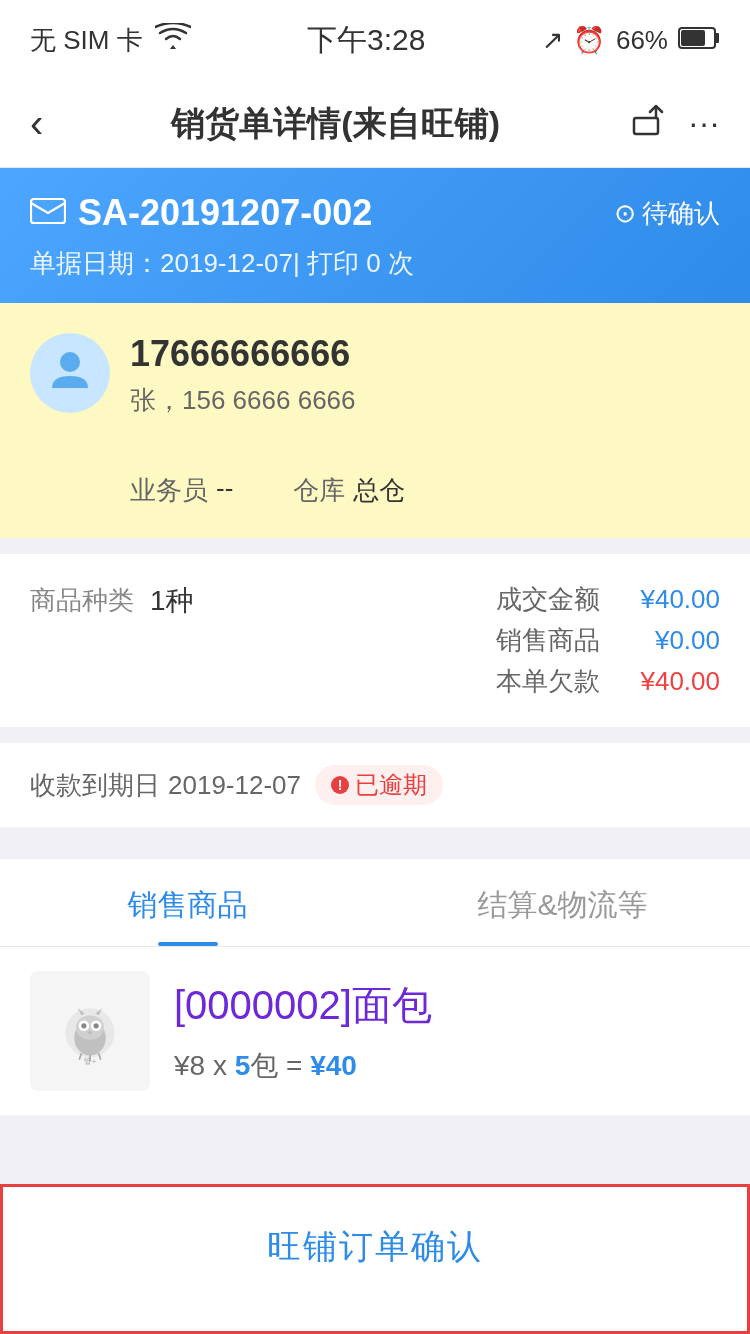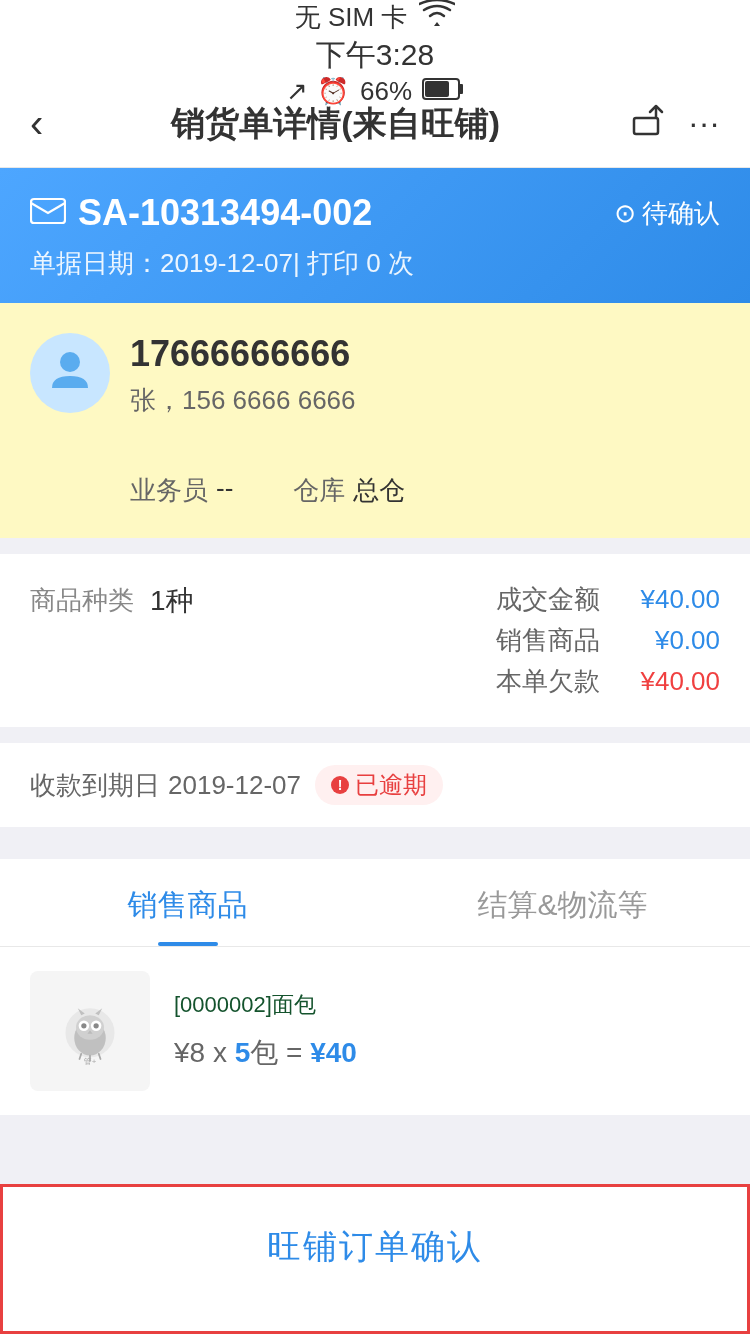--- a/index.html
+++ b/index.html
@@ -15,21 +15,20 @@
 
     
     .status-bar {
       display: flex;
       justify-content: space-between;
       align-items: center;
       background: #fff;
       padding: 0 30px;
       height: 80px;
       font-size: 26px;
-      flex-direction: column;
     }
     .status-left { display: flex; align-items: center; gap: 12px; }
     .status-center { font-size: 30px; font-weight: 500; }
     .status-right { display: flex; align-items: center; gap: 10px; font-size: 26px; }
 
     
     .nav-bar {
       display: flex;
       align-items: center;
       justify-content: space-between;
@@ -256,22 +255,22 @@
       height: 120px;
       background: #f5f5f5;
       border-radius: 8px;
       display: flex;
       align-items: center;
       justify-content: center;
       flex-shrink: 0;
     }
     .product-info { flex: 1; }
     .product-name {
-      font-size: 22px;
-      color: #14532d;
+      font-size: 40px;
+      color: #6d28d9;
       font-weight: 500;
       margin-bottom: 14px;
     }
     .product-price {
       font-size: 28px;
       color: #666;
     }
     .price-qty { color: #2e8be8; font-weight: 600; }
     .price-total { color: #2e8be8; font-weight: 700; }
 
@@ -360,21 +359,21 @@
 
 <div class="order-header">
   <div class="order-header-top">
     <div class="order-number">
       <span>
         <svg width="36" height="30" viewBox="0 0 36 30" fill="none">
           <rect x="1" y="4" width="34" height="24" rx="3" stroke="white" stroke-width="2.2"></rect>
           <polyline points="1,8 18,18 35,8" stroke="white" stroke-width="2.2" fill="none"></polyline>
         </svg>
       </span>
-      <span>SA-10313494-002</span>
+      <span>SA-20191207-002</span>
     </div>
     <div class="order-status">
       <span>⊙</span>
       <span>待确认</span>
     </div>
   </div>
   <div class="order-date">
     <span>单据日期：</span><span>2019-12-07</span><span>| 打印 0 次</span>
   </div>
 </div>

